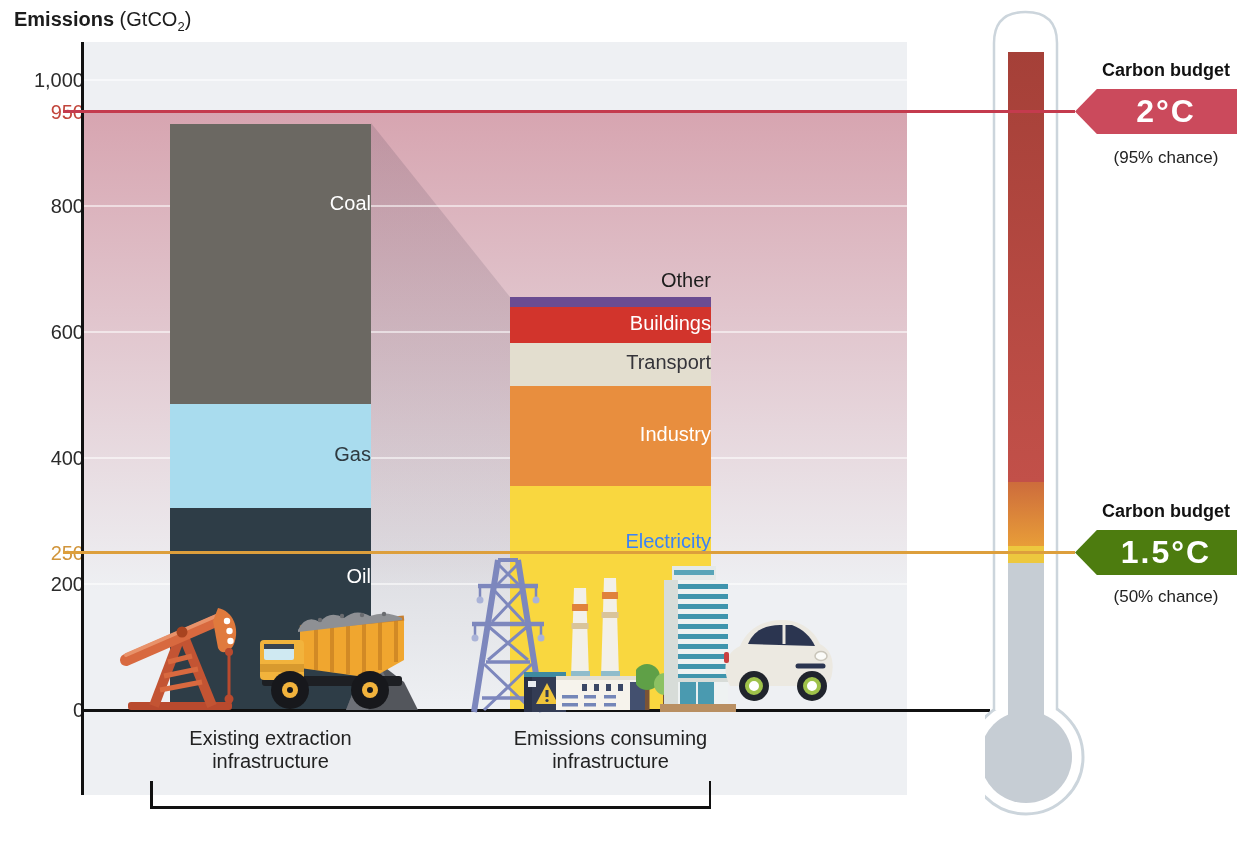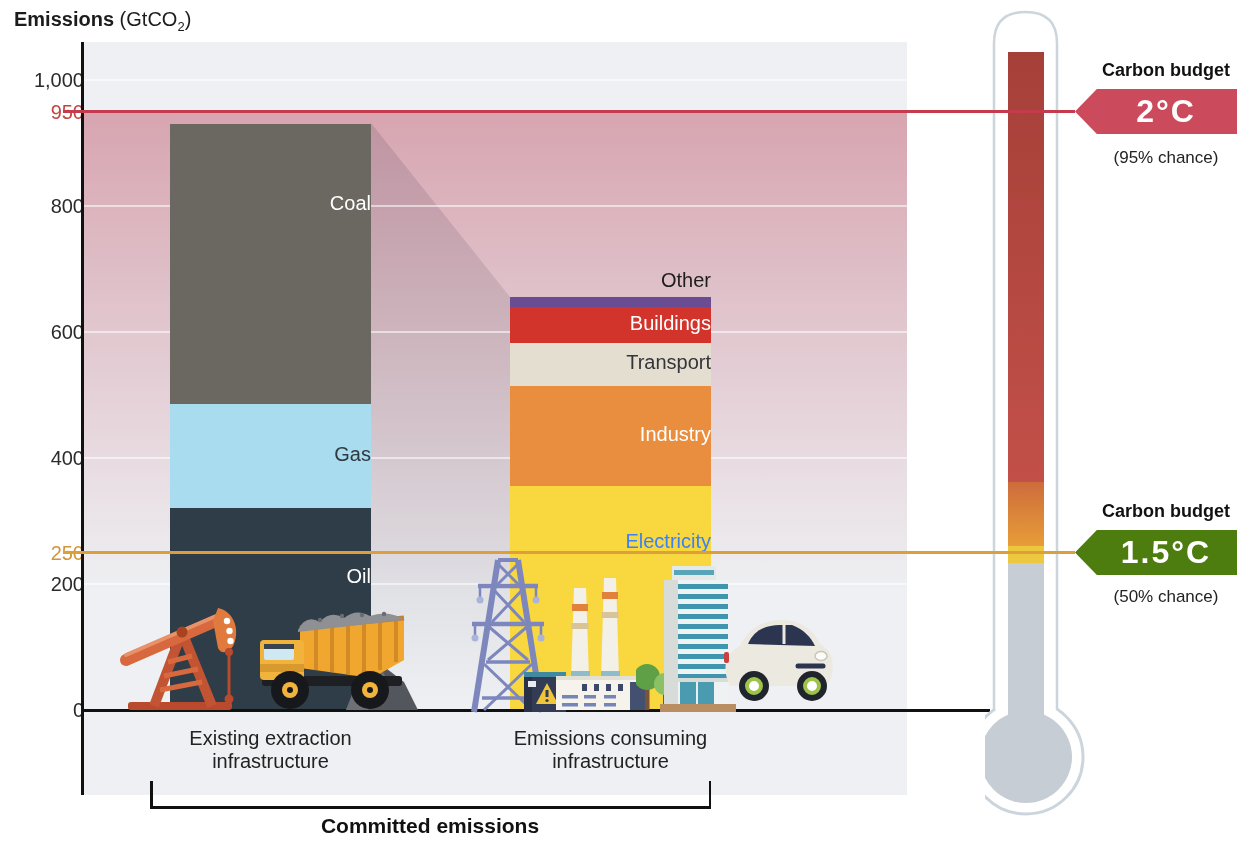--- a/index.html
+++ b/index.html
@@ -267,15 +267,14 @@
       <div class="abs cb-label" style="left: 1085px; top: 500.5px;">Carbon budget</div>
       <div class="abs badge" style="left: 1075px; width: 162px; top: 530px; background: #4d7c0f;">
         <span>1.5°C</span>
       </div>
       <div class="abs chance" style="left: 1085px; top: 587px;">(50% chance)</div>
     </div>
 
   <div class="abs bracket" style="left:150px;top:781px;width:2.5px;height:27px;"></div>
   <div class="abs bracket" style="left:708.5px;top:781px;width:2.5px;height:27px;"></div>
   <div class="abs bracket" style="left:150px;top:806px;width:561px;height:2.5px;"></div>
-  <div class="abs bracket-label" style="left:280px;top:814px;">Committed emissions</div>
 
 </div>
 
 </body></html>

